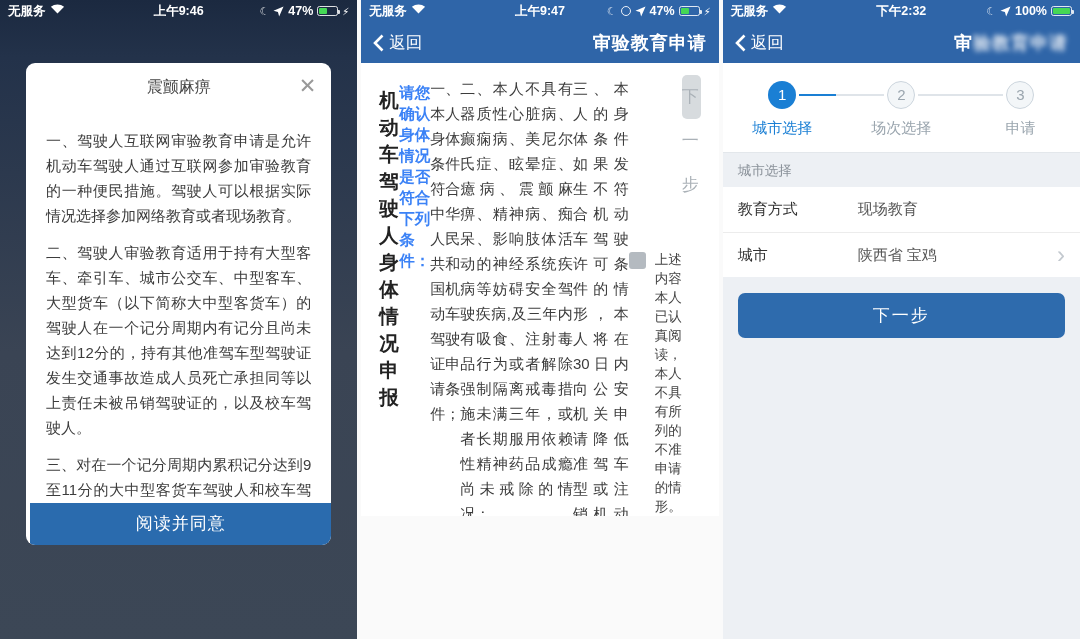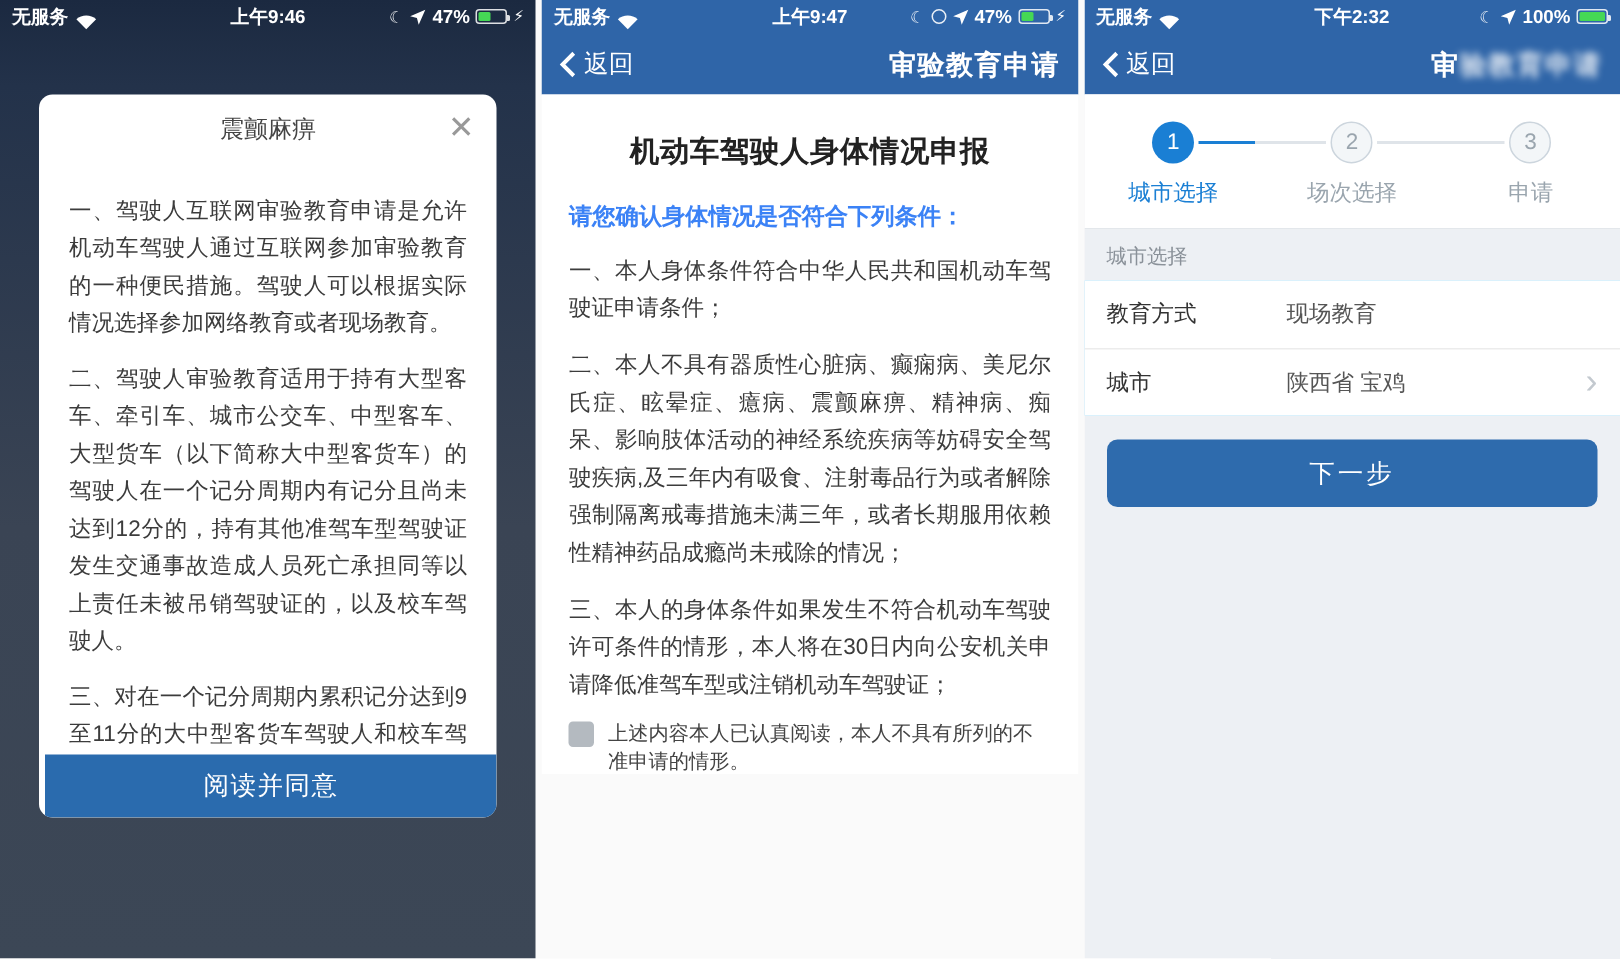--- a/index.html
+++ b/index.html
@@ -4,21 +4,21 @@
 <style>
   * { margin:0; padding:0; box-sizing:border-box; }
   html,body { width:1080px; height:639px; overflow:hidden; }
   body { font-family:"Liberation Sans","DejaVu Sans",sans-serif; background:#fff; }
   .app { display:flex; width:1080px; height:639px; background:#fafafa; gap:4px; }
   .phone { position:relative; flex:1; height:639px; overflow:hidden; }
 
   
   .sb { position:relative; height:22px; display:flex; align-items:center;
         padding:0 8px; color:#fff; font-size:12.5px; font-weight:bold; z-index:5; }
-  .sb .left { display:flex; align-items:flex-end; gap:4px; }
+  .sb .left { display:flex; align-items:flex-start; gap:4px; }
   .sb .time { position:absolute; left:0; right:0; text-align:center; font-weight:bold; }
   .sb .right { margin-left:auto; display:flex; align-items:center; gap:4px; z-index:2; }
   .moon { font-size:11px; opacity:.85; font-weight:normal; }
   .rlock { width:10px; height:10px; border:1.5px solid rgba(255,255,255,.9); border-radius:50%; display:inline-block; }
   .bat { position:relative; width:21px; height:10px; border:1px solid rgba(255,255,255,.85);
          border-radius:2.5px; padding:1px; }
   .bat i { display:block; height:100%; background:#45d855; border-radius:1px; }
   .bat:after { content:""; position:absolute; right:-3px; top:2.5px; width:2px; height:4px;
                background:rgba(255,255,255,.85); border-radius:0 1px 1px 0; }
   .bolt { font-size:10px; font-weight:normal; }
@@ -41,21 +41,21 @@
   
   .bluehdr { background:#2f65a8; }
   .nav { position:relative; height:41px; display:flex; align-items:center; }
   .nav .back { display:flex; align-items:center; gap:5px; padding:0 12px; height:100%;
                color:#fff; font-size:16.5px; cursor:pointer; z-index:2; }
   .nav .title { position:absolute; left:0; right:12px; text-align:right; color:#fff;
                 font-size:18px; font-weight:bold; letter-spacing:1px; }
   .blurred { filter:blur(2.4px); opacity:.8; }
 
   
-  .s2-content { background:#fff; height:453px; padding:0 18px; display:flex; flex-direction:column; overflow:hidden; }
+  .s2-content { background:#fff; height:453px; padding:0 18px; display:flex; flex-direction:row; overflow:hidden; }
   .s2-title { text-align:center; font-size:19.5px; font-weight:bold; color:#222; margin-top:24px; letter-spacing:.5px; }
   .s2-intro { font-size:15.5px; font-weight:bold; color:#3b82f6; margin-top:20px; }
   .s2-content p.cond { font-size:15px; line-height:25px; color:#3c3c3c; margin-top:13px; text-align:justify; }
   .chkrow { display:flex; align-items:flex-start; gap:9px; margin-top:auto; padding-top:10px; }
   .chkbox { flex:0 0 auto; width:17px; height:17px; background:#b4bac0; border-radius:3px; margin-top:2px; cursor:pointer; }
   .chklabel { font-size:13.5px; line-height:19px; color:#444; }
   .btn-disabled { margin:12px 0 12px 0; height:44px; background:#d7dbde; border-radius:5px;
                   color:#aab1b7; font-size:17px; text-align:center; line-height:44px; letter-spacing:2px; }
 
   

